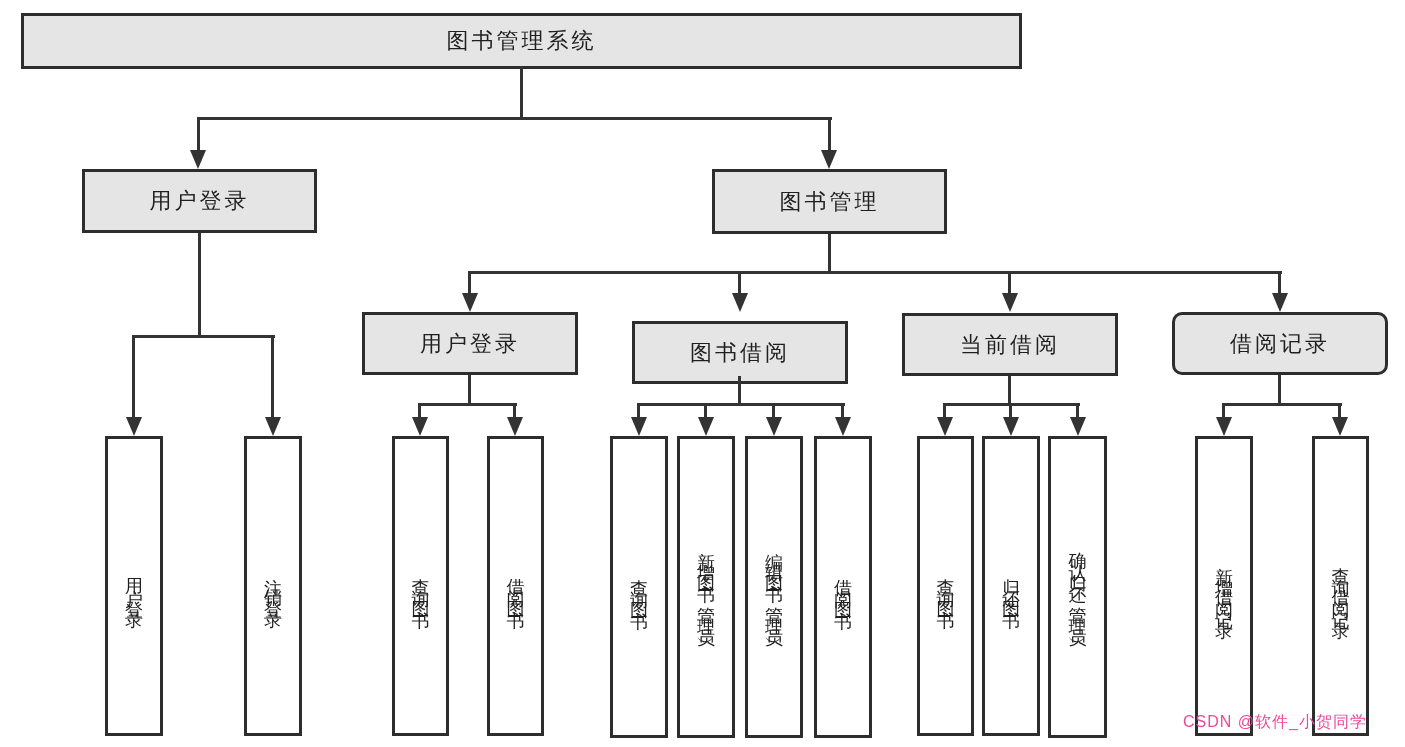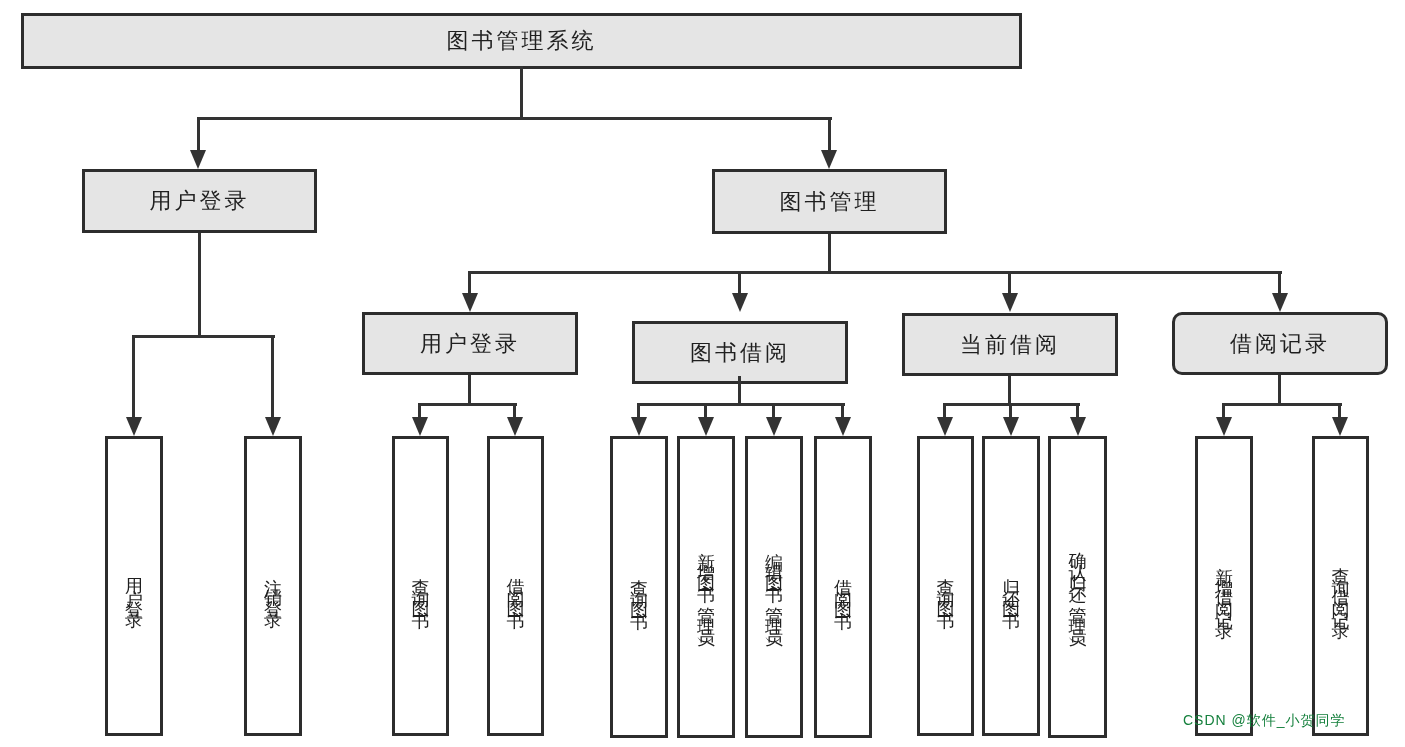--- a/index.html
+++ b/index.html
@@ -26,21 +26,21 @@
   .hline,.vline{position:absolute;background:#333333;}
   .hline{height:3px;}
   .vline{width:3px;}
   .ah{
     position:absolute;width:0;height:0;
     border-left:8px solid transparent;border-right:8px solid transparent;
     border-top:19px solid #333333;
   }
   .watermark{
     position:absolute;left:1183px;top:712px;z-index:5;
-    font-size:14px;color:#15803d;letter-spacing:1px;white-space:nowrap;text-align:center;
+    font-size:16px;color:#ec4899;letter-spacing:1px;white-space:nowrap;text-align:center;
   }
 </style>
 </head>
 <body>
 
 <div class="canvas">
 
   <div class="node" style="left:21px;top:13px;width:1001px;height:56px;">图书管理系统</div>
 
   <div class="vline" style="left:520px;top:66px;height:52px;"></div>

